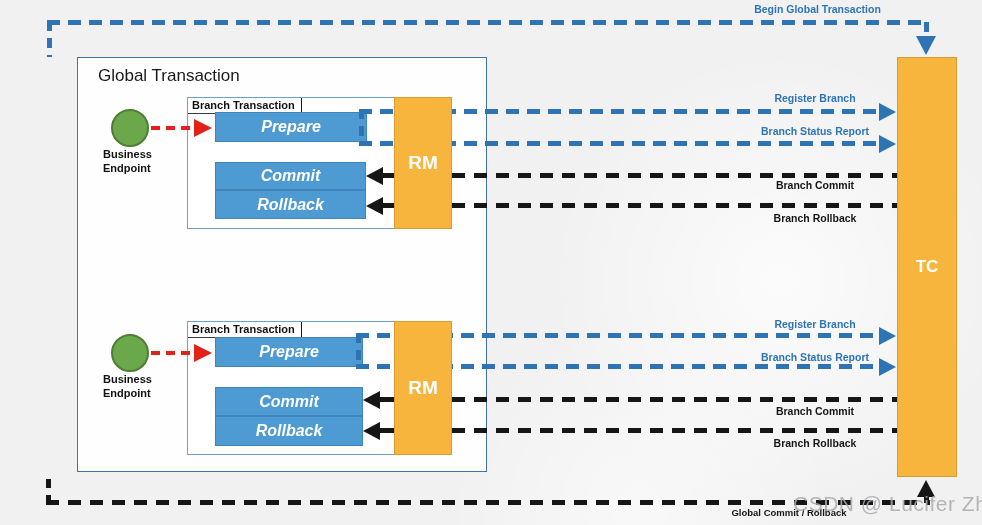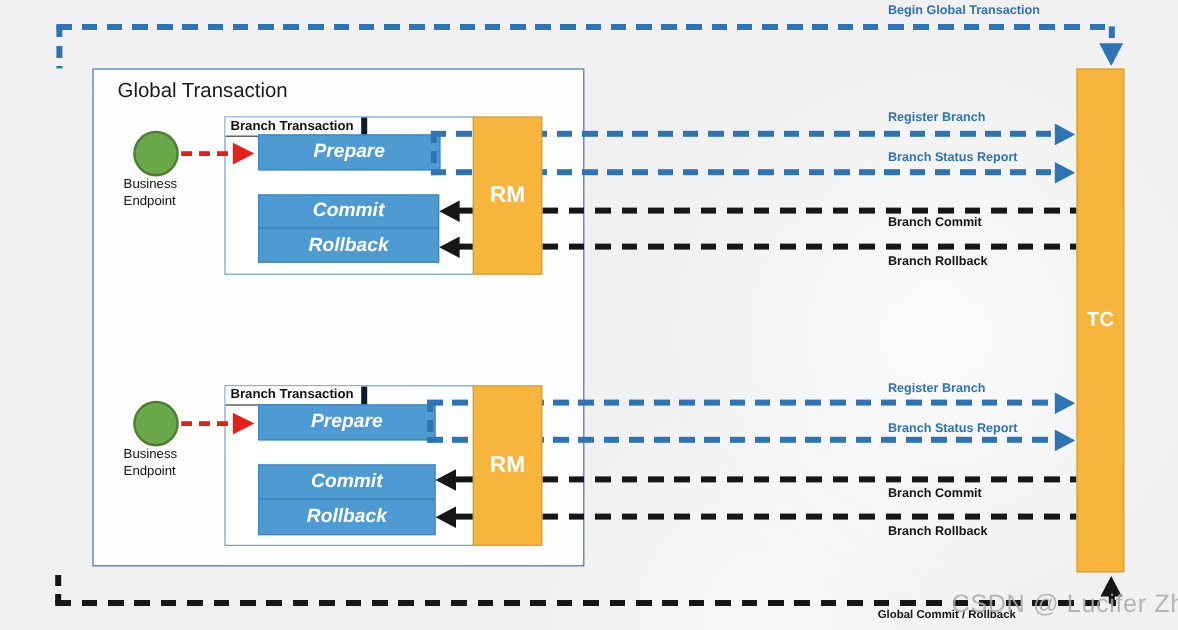--- a/index.html
+++ b/index.html
@@ -15,29 +15,29 @@
   .bgdeco.two{left:430px; top:300px; width:420px; height:420px;
     background:radial-gradient(circle, rgba(255,255,255,.55) 0%, rgba(255,255,255,0) 65%); z-index:0;}
 
   .global-box{position:absolute; left:77px; top:57px; width:410px; height:415px;
     background:#FEFEFE; border:1px solid #4472A8; z-index:1;}
   .global-label{position:absolute; left:20px; top:8px; font-weight:normal; font-size:17px; color:#1a1a1a;}
 
   .branch-box{position:absolute; left:187px; width:208px; background:#fff; border:1px solid #6FA0C8; z-index:2;}
   .branch-label{position:absolute; left:0; top:0; background:#fff; padding:1px 6px 2px 4px;
     font-weight:bold; font-size:11px; color:#111; white-space:nowrap;
-    border-right:5px solid #0f172a; border-bottom:1px solid #3b3b3b;}
+    border-right:1px solid #0f172a; border-bottom:1px solid #3b3b3b;}
 
   .op{position:absolute; background:var(--op-blue); border:1px solid #3F85BC; color:#fff;
     display:flex; align-items:center; justify-content:center;
     font-style:italic; font-weight:600; font-size:16px; z-index:3;}
 
   .endpoint{position:absolute; width:38px; height:38px; border-radius:50%;
     background:var(--green); border:2px solid #4F7D33; z-index:3;}
-  .endpoint-label{position:absolute; width:66px; font-weight:normal; font-size:11px;
+  .endpoint-label{position:absolute; width:66px; font-weight:bold; font-size:11px;
     line-height:1.3; color:#111; z-index:3;}
 
   .node{position:absolute; background:var(--orange); border:1px solid rgba(160,110,20,.35);
     display:flex; align-items:center; justify-content:center;
     color:#fff; font-weight:bold; z-index:5;}
   .node.big{font-size:17px;}
   .node.rm{font-size:19px;}
 
   .dash-h{position:absolute; height:5px; z-index:4;}
   .dash-h.blue{background:repeating-linear-gradient(90deg, var(--line-blue) 0 13px, transparent 13px 21px);}
@@ -48,21 +48,21 @@
   .dash-v.black{background:repeating-linear-gradient(180deg, var(--black) 0 9px, transparent 9px 16px);}
 
   .arr{position:absolute; width:0; height:0; z-index:4;}
   .arr.right-blue{border-left:17px solid var(--line-blue); border-top:9px solid transparent; border-bottom:9px solid transparent;}
   .arr.right-red{border-left:18px solid var(--red); border-top:9px solid transparent; border-bottom:9px solid transparent;}
   .arr.left-black{border-right:17px solid var(--black); border-top:9px solid transparent; border-bottom:9px solid transparent;}
   .arr.down-blue{border-top:19px solid var(--line-blue); border-left:10px solid transparent; border-right:10px solid transparent;}
   .arr.up-black{border-bottom:17px solid var(--black); border-left:9px solid transparent; border-right:9px solid transparent;}
   .shaft{position:absolute; background:var(--black); z-index:4;}
 
-  .msg{position:absolute; width:150px; font-weight:bold; font-size:10.5px; z-index:6; text-align:left;}
+  .msg{position:absolute; width:150px; font-weight:bold; font-size:10.5px; z-index:6; text-align:center;}
   .msg.blue{color:var(--line-blue);}
   .msg.dark{color:#151515;}
   .msg.center{text-align:center; font-size:9.5px;}
 
   .watermark{position:absolute; left:793px; top:492px; color:rgba(170,170,174,.85);
     font-size:21px; letter-spacing:.5px; z-index:9; white-space:nowrap;}
 </style>
 </head>
 <body>
 
@@ -143,16 +143,16 @@
   <div class="arr left-black" style="left:363px; top:422px;"></div>
   <div class="shaft" style="left:378px; top:428px; width:16px; height:5px;"></div>
 
   <div class="node rm" style="left:394px; top:321px; width:58px; height:134px;">RM</div>
 
   <div class="msg blue" style="left:740px; top:318px;">Register Branch</div>
   <div class="msg blue" style="left:740px; top:351px;">Branch Status Report</div>
   <div class="msg dark" style="left:740px; top:405px;">Branch Commit</div>
   <div class="msg dark" style="left:740px; top:437px;">Branch Rollback</div>
 
-  <div class="node big" style="left:897px; top:57px; width:40px; height:420px;">TC</div>
+  <div class="node big" style="left:897px; top:57px; width:60px; height:420px;">TC</div>
 
   <div class="watermark">CSDN @ Lucifer Zhao</div>
 </div>
 
 </body></html>

